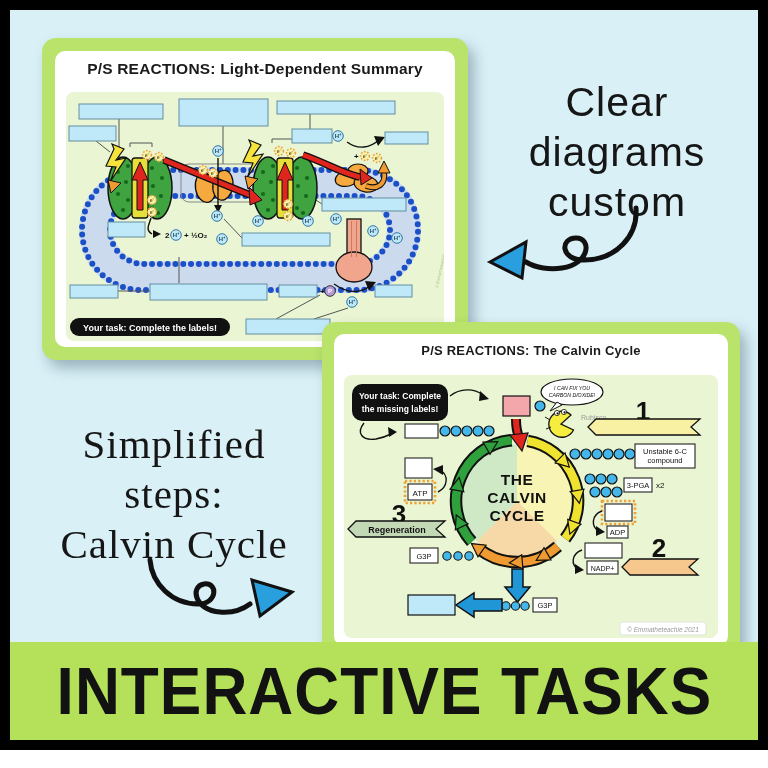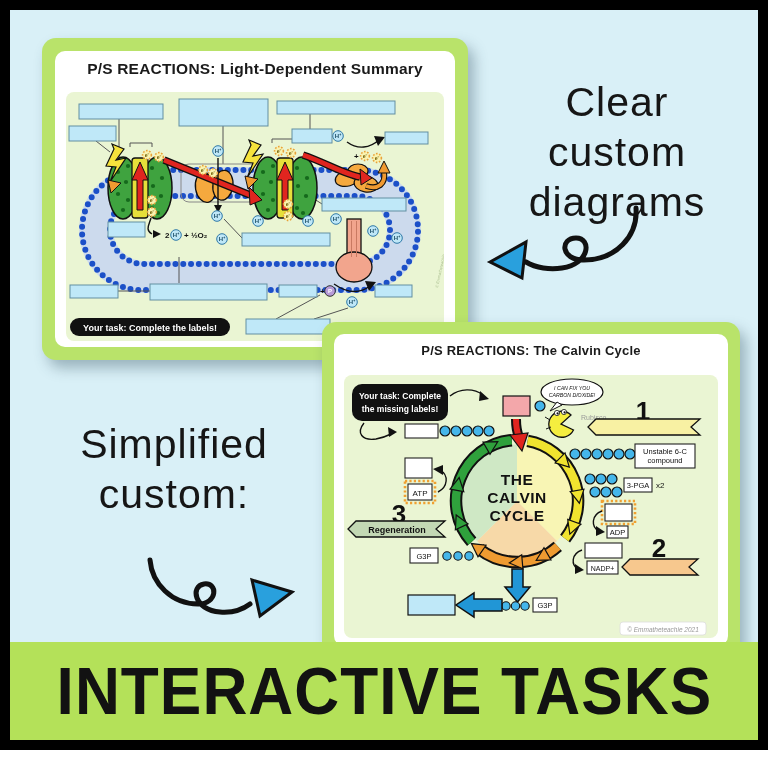--- a/index.html
+++ b/index.html
@@ -4,21 +4,21 @@
 <style>
   html,body{margin:0;padding:0;}
   body{width:768px;height:768px;font-family:"Liberation Sans",sans-serif;}
   .stage{position:relative;width:768px;height:750px;background:#000;overflow:hidden;}
   .bg{position:absolute;inset:10px;background:#d9f0f7;}
   .banner{position:absolute;left:10px;right:10px;bottom:10px;height:98px;background:#b4e159;
           display:flex;align-items:center;justify-content:center;z-index:6;}
   .banner span{font-size:61px;font-weight:bold;color:#121212;letter-spacing:1px;transform:scale(1.02,1.08);white-space:nowrap;}
   .caption{position:absolute;color:#161616;text-align:center;font-size:41px;line-height:1.22;letter-spacing:1px;z-index:1;margin-top:33px;}
   .caption-right{left:486px;top:44px;width:262px;}
-  .caption-left{left:26px;top:386px;width:296px;}
+  .caption-left{left:26px;top:386px;width:296px;font-family:Liberation Serif, serif;}
   .slide{position:absolute;background:#b9e36a;border-radius:14px;box-shadow:6px 8px 14px rgba(50,80,95,.38);}
   .slide-white{position:absolute;inset:13px;background:#fff;border-radius:10px;}
   .slide1{left:42px;top:38px;width:426px;height:322px;z-index:2;}
   .slide2{left:322px;top:322px;width:418px;height:336px;z-index:4;}
   .slide2 .slide-white{inset:12px;}
   .slide-title{position:absolute;left:0;right:0;top:9px;text-align:center;font-weight:bold;color:#1a1a1a;}
   .slide1 .slide-title{font-size:15.5px;letter-spacing:.2px;}
   .slide2 .slide-title{font-size:13px;letter-spacing:.2px;}
   .diagram{position:absolute;background:#eaf5d3;border-radius:8px;}
   .d1{left:11px;top:41px;}
@@ -397,31 +397,32 @@
         <g>
           <rect x="276" y="247" width="86" height="13" rx="3" fill="#fff" stroke="#ddd" stroke-width="0.8"></rect>
           <text x="319" y="256.5" font-size="6.5" font-style="italic" text-anchor="middle" fill="#999">© Emmatheteachie 2021</text>
         </g>
       </svg>
     </div>
   </div>
 
   <div class="caption caption-right">
     <div>Clear</div>
+    <div>diagrams</div>
     <div>custom</div>
-    <div>diagrams</div>
   </div>
   <svg class="arrsvg" style="left:478px;top:200px;" width="190" height="95" viewBox="0 0 190 95">
     <path d="M158,8 C160,36 138,60 106,60 C82,60 82,38 98,38 C114,38 112,64 84,68 C72,70 58,68 48,62" stroke="#111" stroke-width="5" fill="none" stroke-linecap="round"></path>
     <polygon points="12,62 48,42 44,78" fill="#29a0dd" stroke="#111" stroke-width="3"></polygon>
   </svg>
 
   <div class="caption caption-left">
     <div>Simplified</div>
-    <div>custom:</div>
+    <div>steps:</div>
+    <div>Calvin Cycle</div>
   </div>
   <svg class="arrsvg" style="left:140px;top:552px;" width="170" height="82" viewBox="0 0 170 82">
     <path d="M10,8 C12,32 32,52 58,52 C78,52 78,30 64,32 C50,34 54,58 80,60 C92,61 102,58 110,52" stroke="#111" stroke-width="5" fill="none" stroke-linecap="round"></path>
     <polygon points="152,40 112,28 120,64" fill="#29a0dd" stroke="#111" stroke-width="3"></polygon>
   </svg>
 
   <div class="banner">
     <span>INTERACTIVE TASKS</span>
   </div>
 </div>

